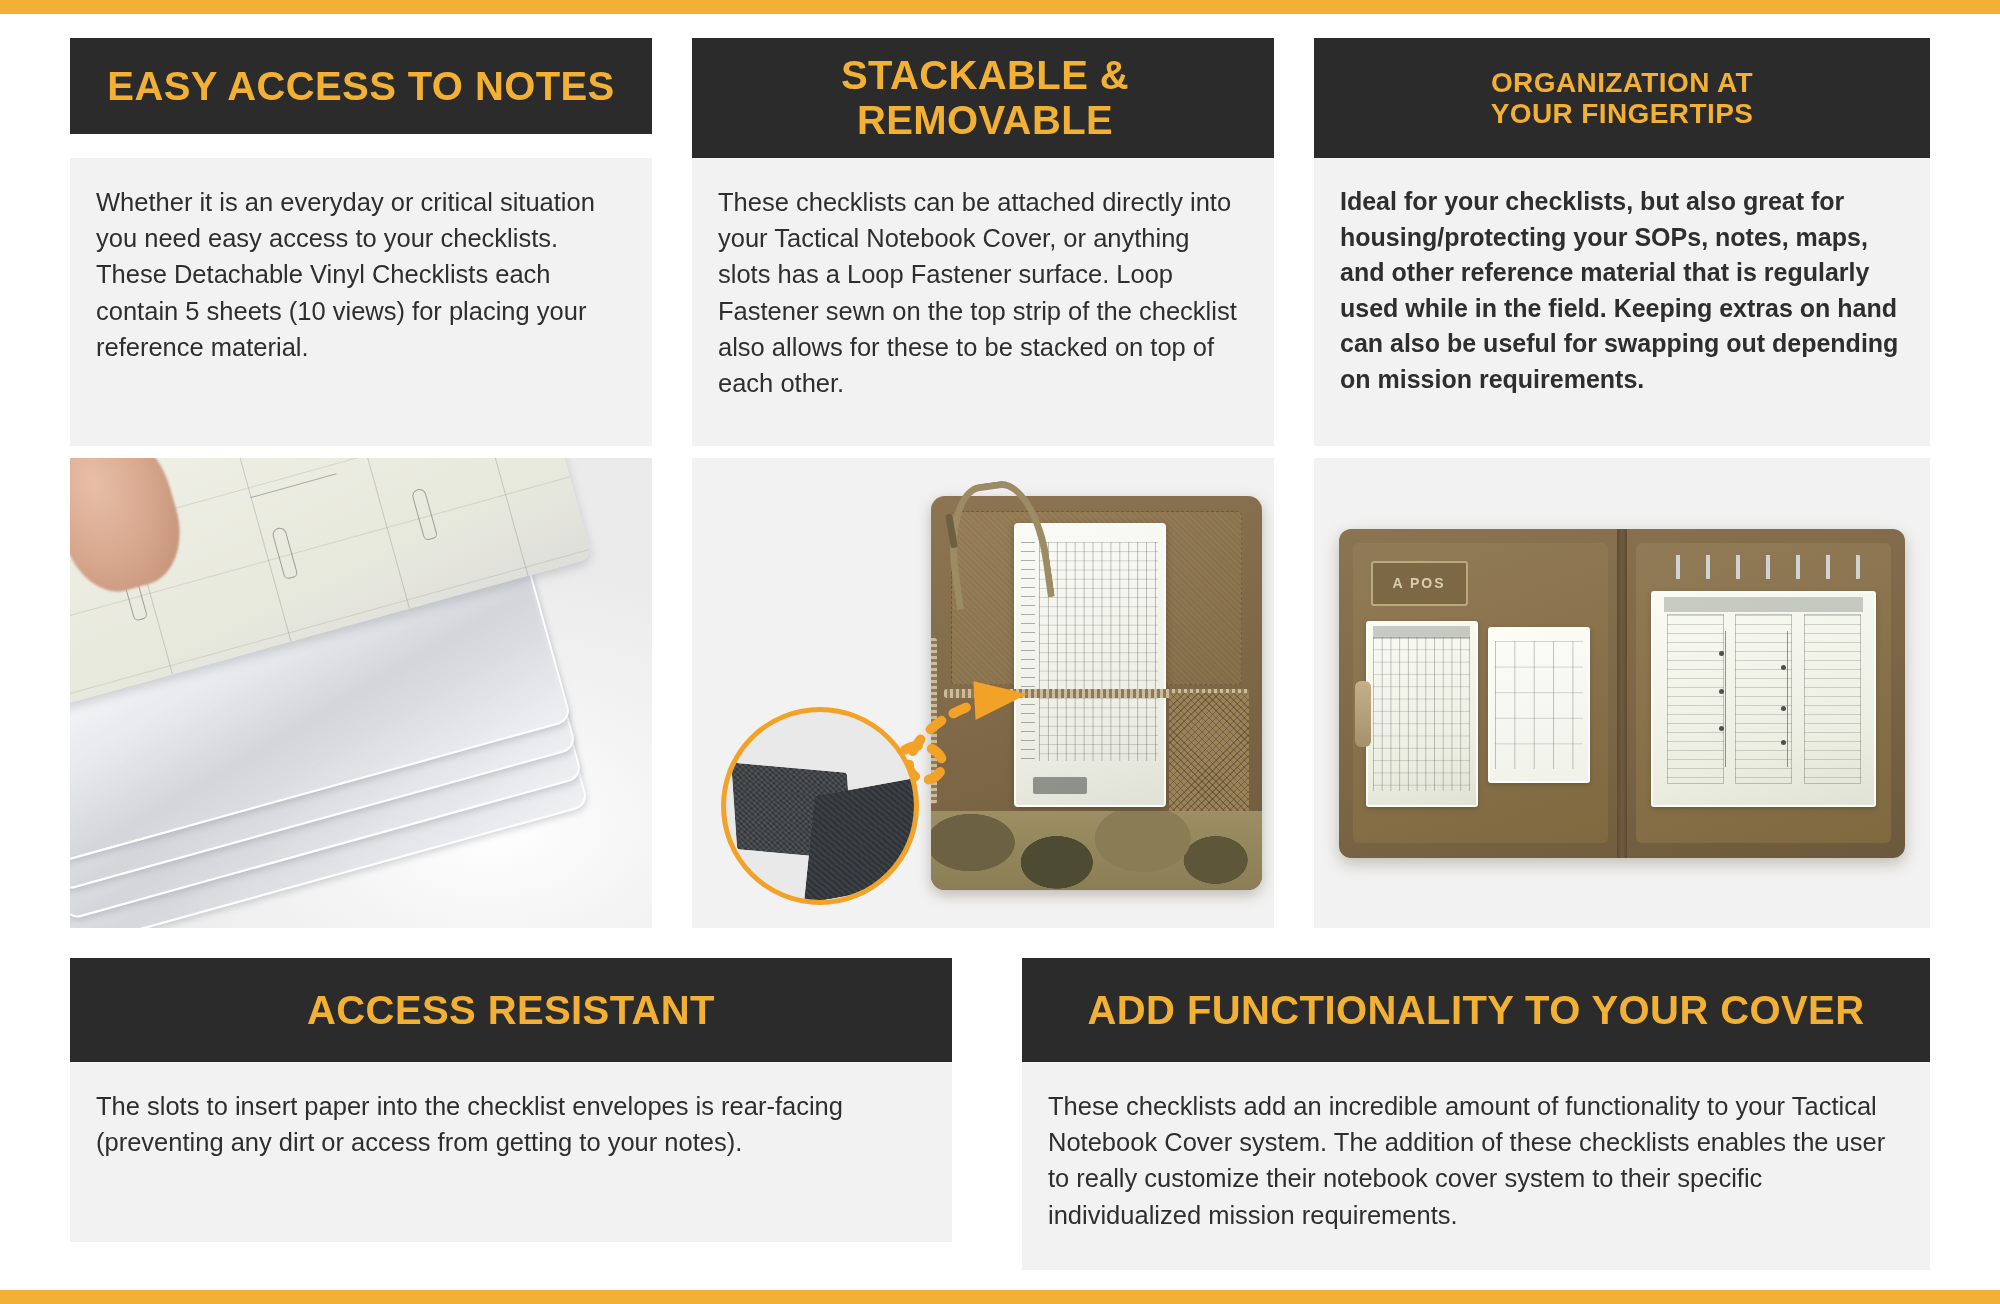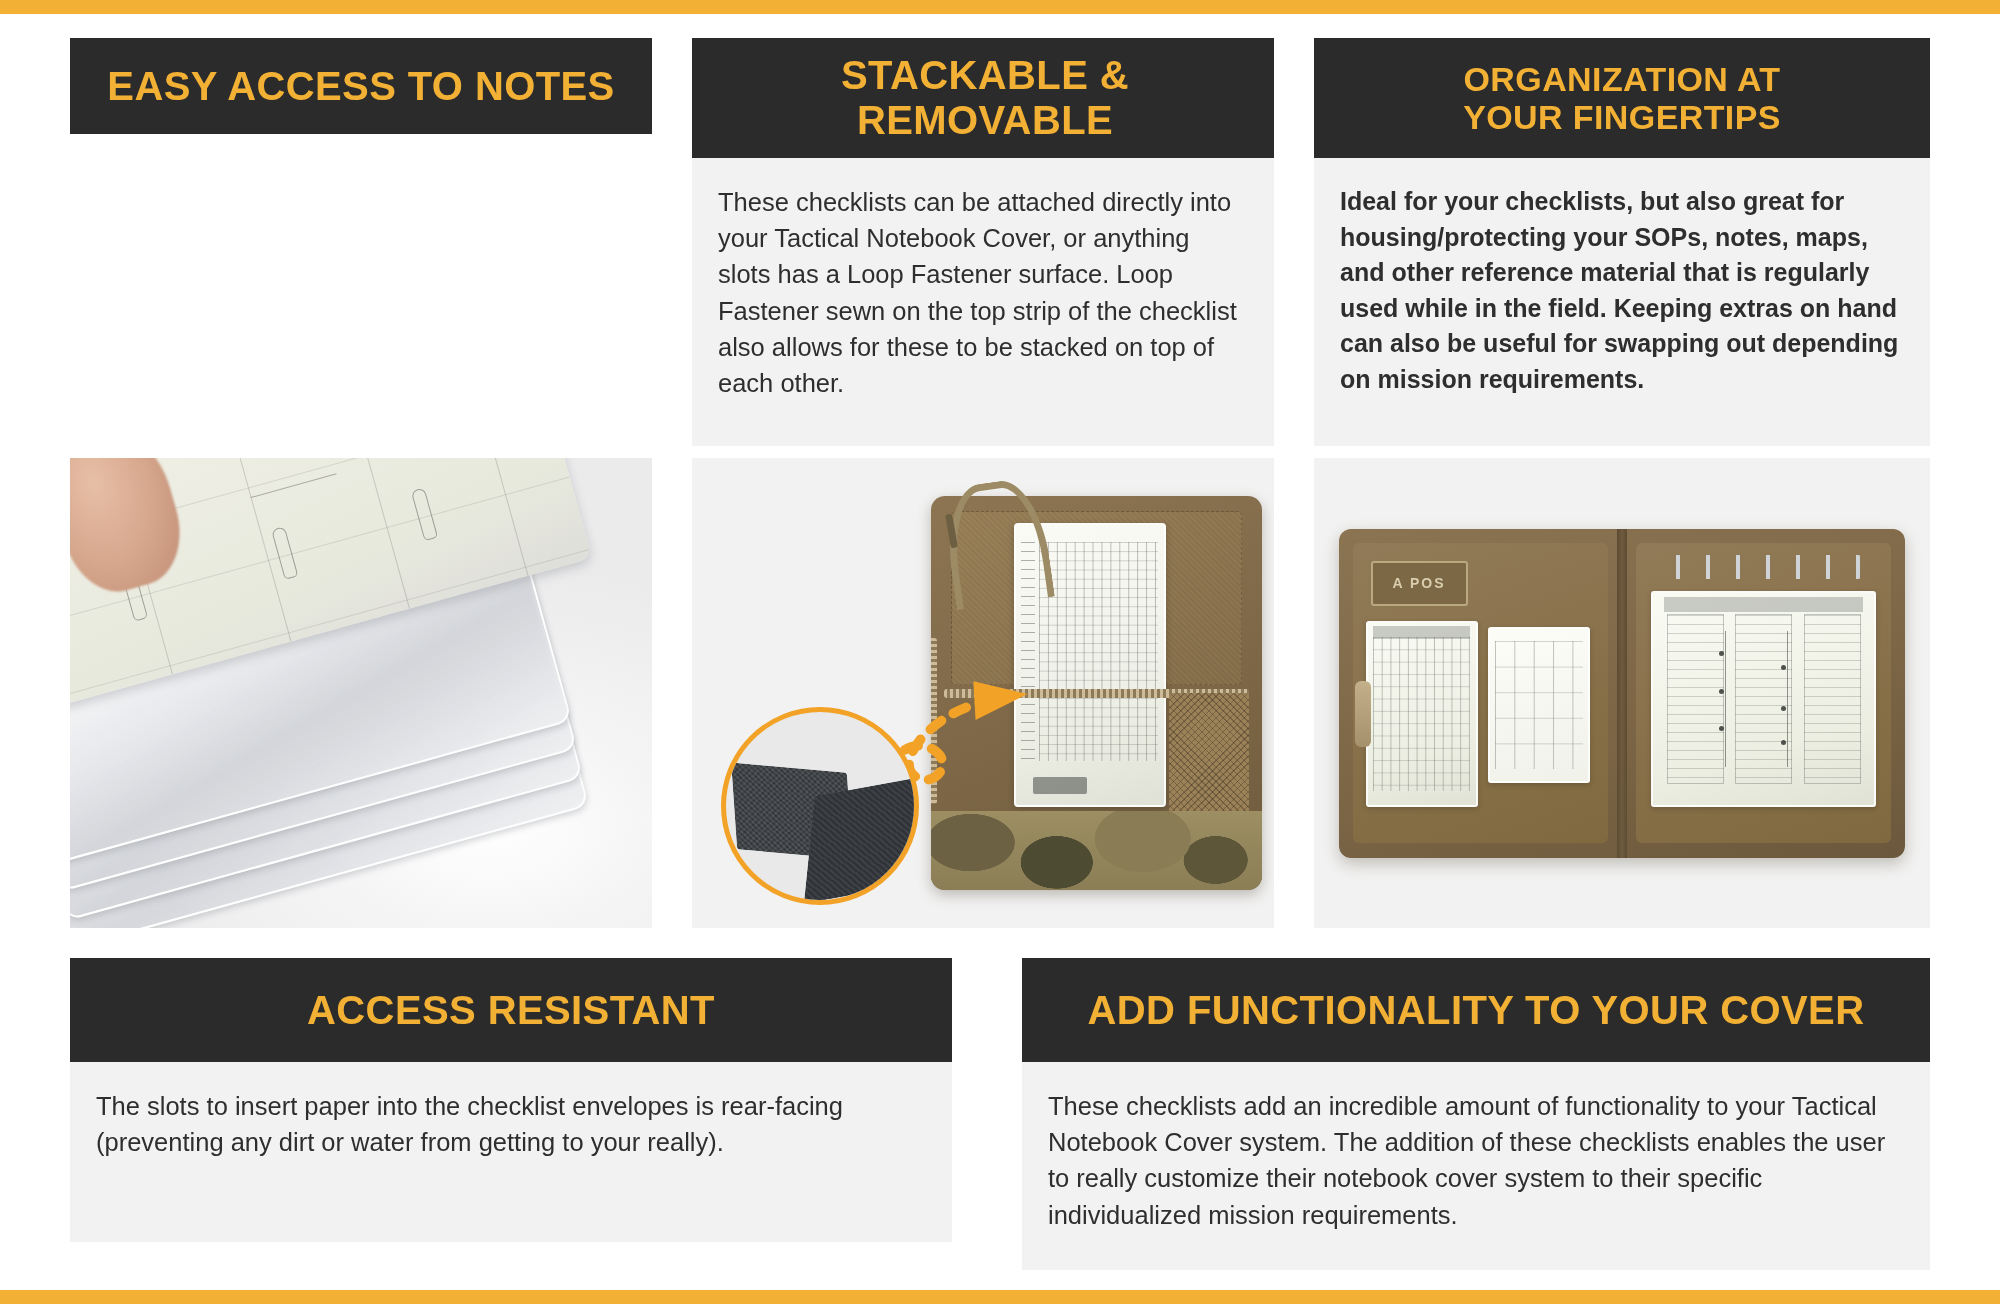--- a/index.html
+++ b/index.html
@@ -52,21 +52,21 @@
   .head-text {
     color: #f2b134;
     font-family: "Liberation Sans", sans-serif;
     font-weight: bold;
     font-size: 40px;
     letter-spacing: 0.4px;
     line-height: 1.12;
     text-align: center;
     white-space: pre-line;
   }
-  .head-text.two-line { font-size: 34px; }
+  .head-text.two-line { font-size: 28px; }
 
   .body {
     position: absolute;
     background: #f2f2f2;
     padding: 26px 26px 22px 26px;
   }
   .body-text {
     color: #2e2e2e;
     font-family: "Liberation Sans", sans-serif;
     font-size: 25.5px;
@@ -405,20 +405,23 @@
 
     <div class="head" style="left:622px; top:0px; width:582px; height:120px;padding-left:20px;">
       <span class="head-text">STACKABLE &amp; REMOVABLE</span>
     </div>
 
     <div class="head" style="left:1244px; top:0px; width:616px; height:120px;">
       <span class="head-text two-line">ORGANIZATION AT
 YOUR FINGERTIPS</span>
     </div>
 
+    <div class="body" style="left:0px; top:120px; width:582px; height:288px;">
+      <p class="body-text">Whether it is an everyday or critical situation you need easy access to your checklists. These Detachable Vinyl Checklists each contain 5 sheets (10 views) for placing your reference material.</p>
+    </div>
 
     <div class="body" style="left:622px; top:120px; width:582px; height:288px;">
       <p class="body-text">These checklists can be attached directly into your Tactical Notebook Cover, or anything slots has a Loop Fastener surface. Loop Fastener sewn on the top strip of the checklist also allows for these to be stacked on top of each other.</p>
     </div>
 
     <div class="body" style="left:1244px; top:120px; width:616px; height:288px;font-weight:bold;">
       <p class="body-text narrow">Ideal for your checklists, but also great for housing/protecting your SOPs, notes, maps, and other reference material that is regularly used while in the field. Keeping extras on hand can also be useful for swapping out depending on mission requirements.</p>
     </div>
 
     <div class="photo" style="left:0px; top:420px; width:582px; height:470px;">
@@ -513,21 +516,21 @@
 
     <div class="head" style="left:0px; top:920px; width:882px; height:104px;">
       <span class="head-text">ACCESS RESISTANT</span>
     </div>
 
     <div class="head" style="left:952px; top:920px; width:908px; height:104px;">
       <span class="head-text">ADD FUNCTIONALITY TO YOUR COVER</span>
     </div>
 
     <div class="body" style="left:0px; top:1024px; width:882px; height:180px;">
-      <p class="body-text">The slots to insert paper into the checklist envelopes is rear-facing (preventing any dirt or water from getting to your really).</p>
+      <p class="body-text">The slots to insert paper into the checklist envelopes is rear-facing (preventing any dirt or access from getting to your notes).</p>
     </div>
 
     <div class="body" style="left:952px; top:1024px; width:908px; height:208px;">
       <p class="body-text">These checklists add an incredible amount of functionality to your Tactical Notebook Cover system. The addition of these checklists enables the user to really customize their notebook cover system to their specific individualized mission requirements.</p>
     </div>
 
   </div>
 </div>
 
 </body></html>

